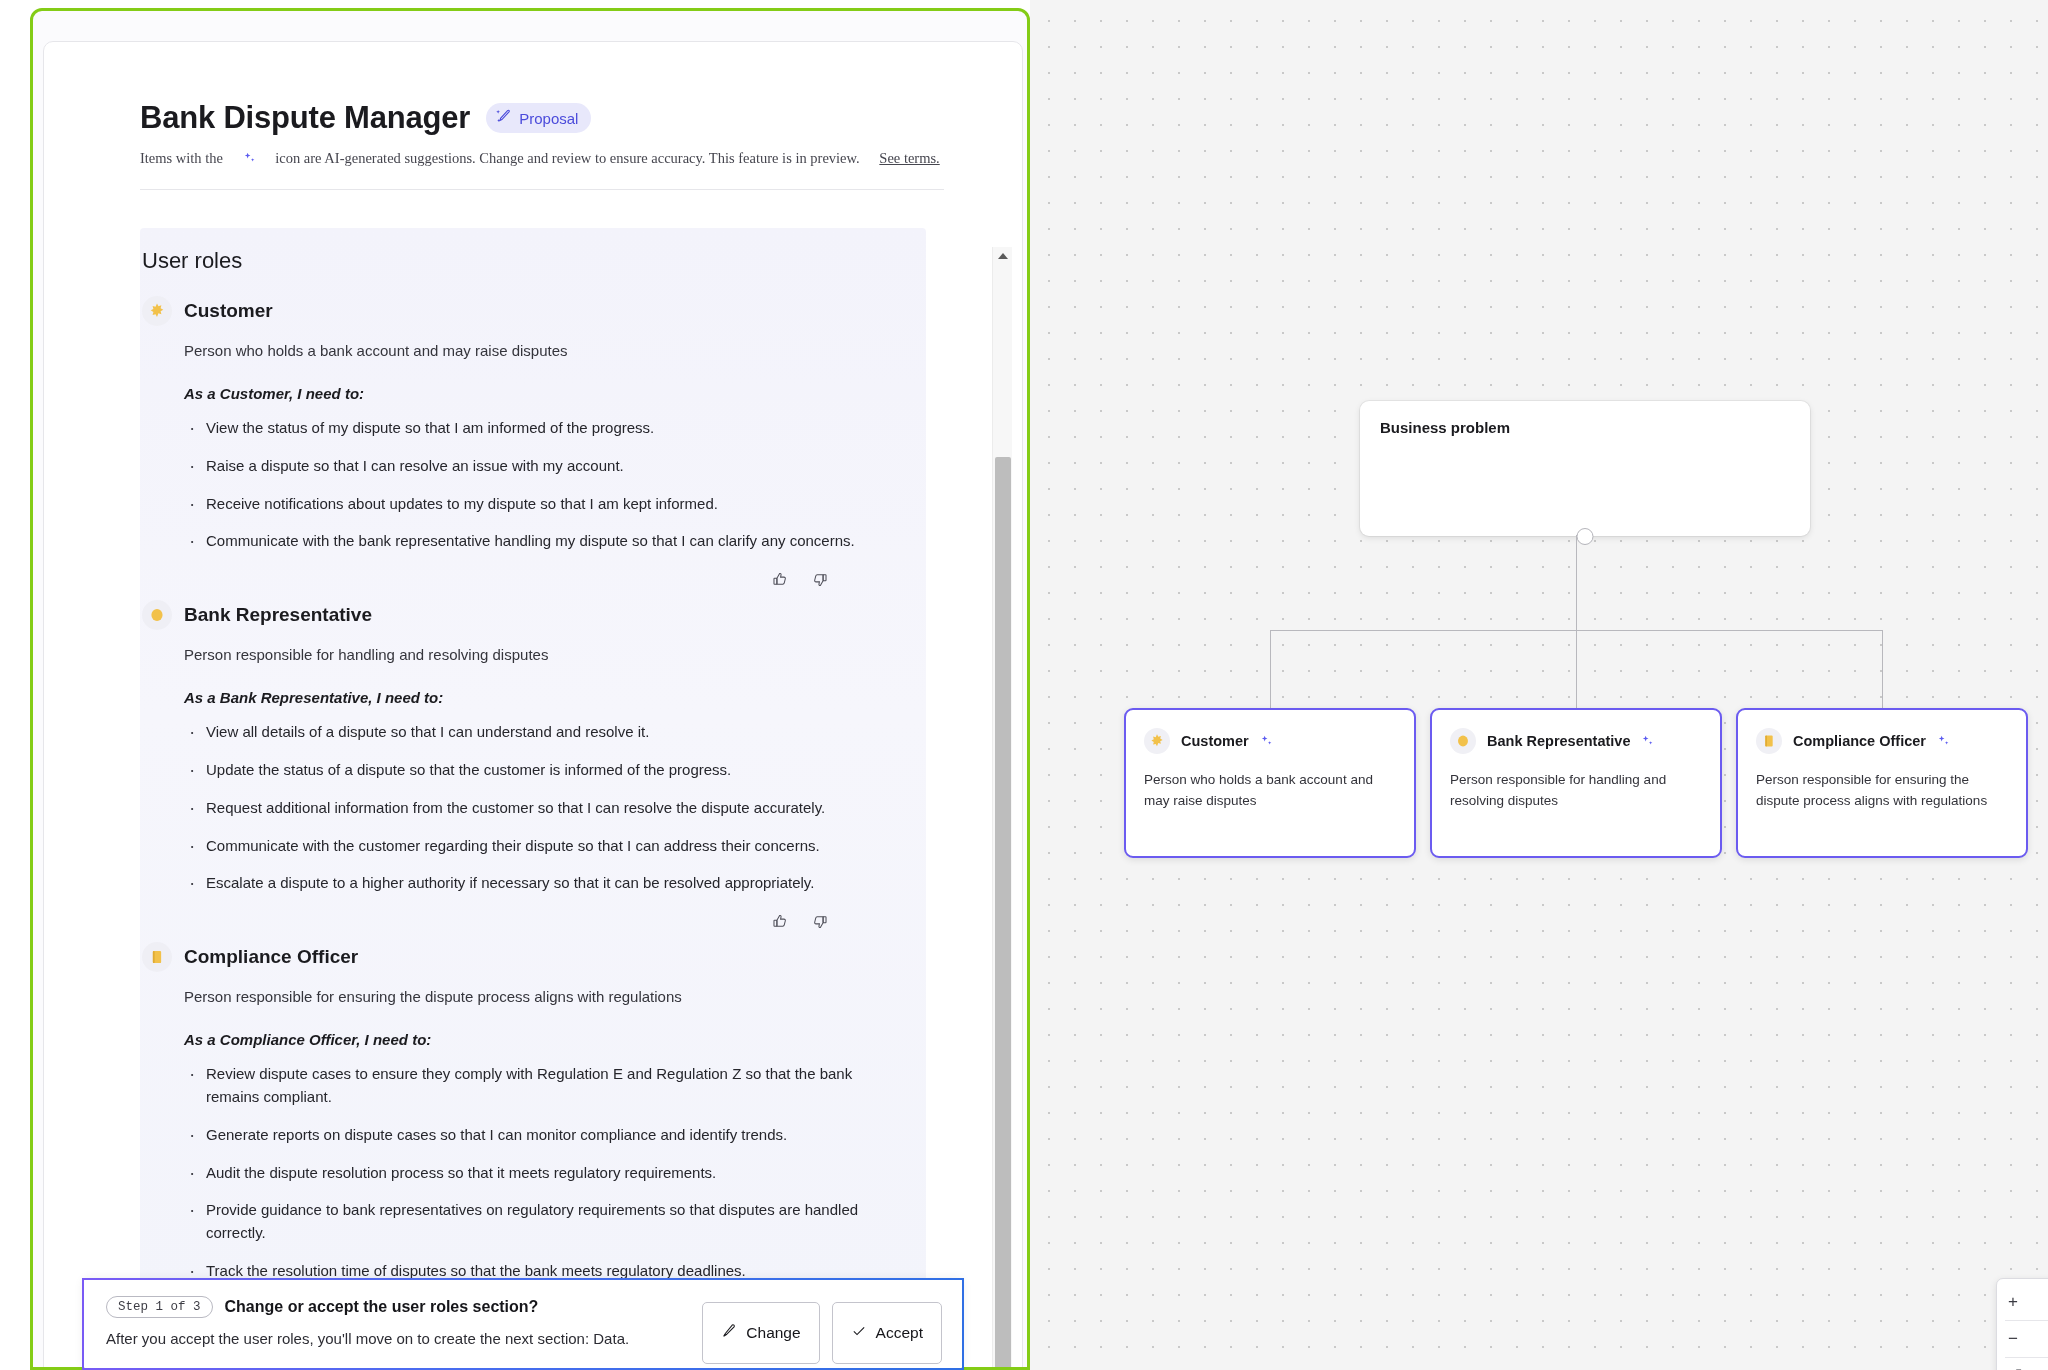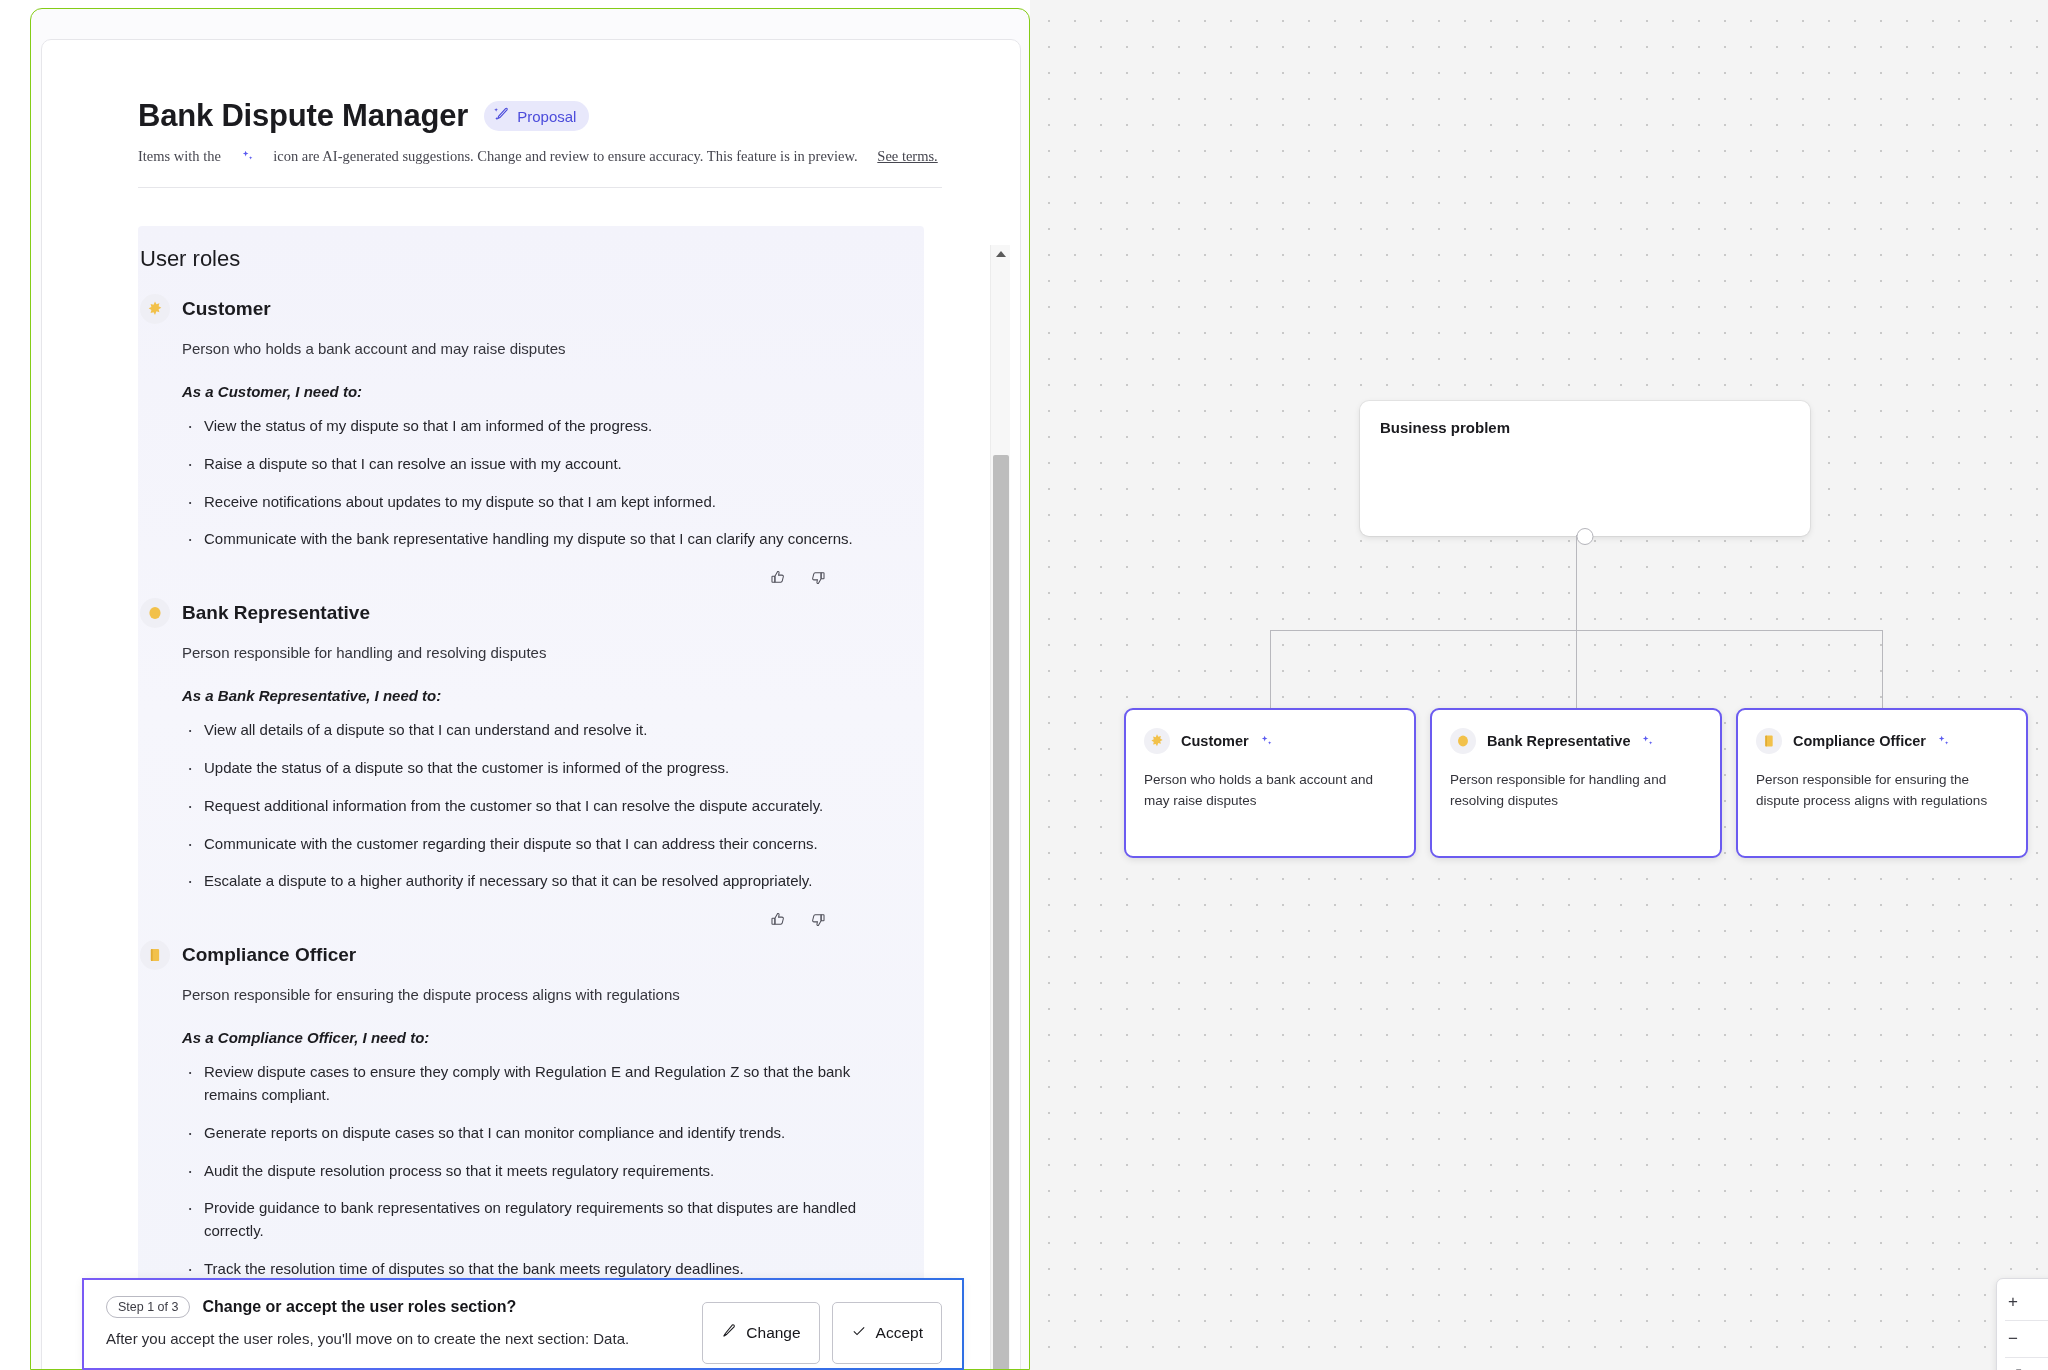--- a/index.html
+++ b/index.html
@@ -10,21 +10,21 @@
     font-family: "Liberation Sans", sans-serif;
     background: #ffffff;
   }
   #root { position: relative; width: 2048px; height: 1370px; }
 
   
   .window-shell {
     position: absolute; left: 30px; top: 8px;
     width: 1000px; height: 1362px;
     background: #fbfbfd;
-    border: 1px solid #84cc16;
+    border: 3px solid #84cc16;
     border-radius: 12px 12px 0 0;
     overflow: hidden;
   }
   .doc-surface {
     position: absolute; left: 10px; top: 30px;
     width: 980px; height: 1340px;
     background: #ffffff;
     border: 1px solid #e6e6ea;
     border-radius: 10px 10px 0 0;
     overflow: hidden;
@@ -129,20 +129,21 @@
     box-shadow: 0 -1px 10px rgba(0,0,0,.06);
     padding: 16px 20px 0 22px;
     display: flex; align-items: flex-start; justify-content: space-between;
   }
   .ab-left { flex: 1; }
   .ab-line1 { display: flex; align-items: center; gap: 12px; }
   .step-pill {
     border: 1px solid #b9b9c2; border-radius: 12px;
     padding: 3px 11px; font-size: 12.5px; color: #3c3c44;
     background: #fff;
+    font-family: Liberation Mono, monospace;
   }
   .ab-q { font-size: 16px; font-weight: 700; color: #16161a; }
   .ab-sub { margin-top: 12px; font-size: 15px; color: #2c2c33; }
   .ab-btns { display: flex; gap: 12px; padding-top: 6px; }
   .ab-btn {
     display: inline-flex; align-items: center; gap: 9px;
     border: 1px solid #c4c4cc; background: #fff;
     border-radius: 5px; padding: 20px 18px;
     font-size: 15.5px; color: #16161a; cursor: pointer;
   }

